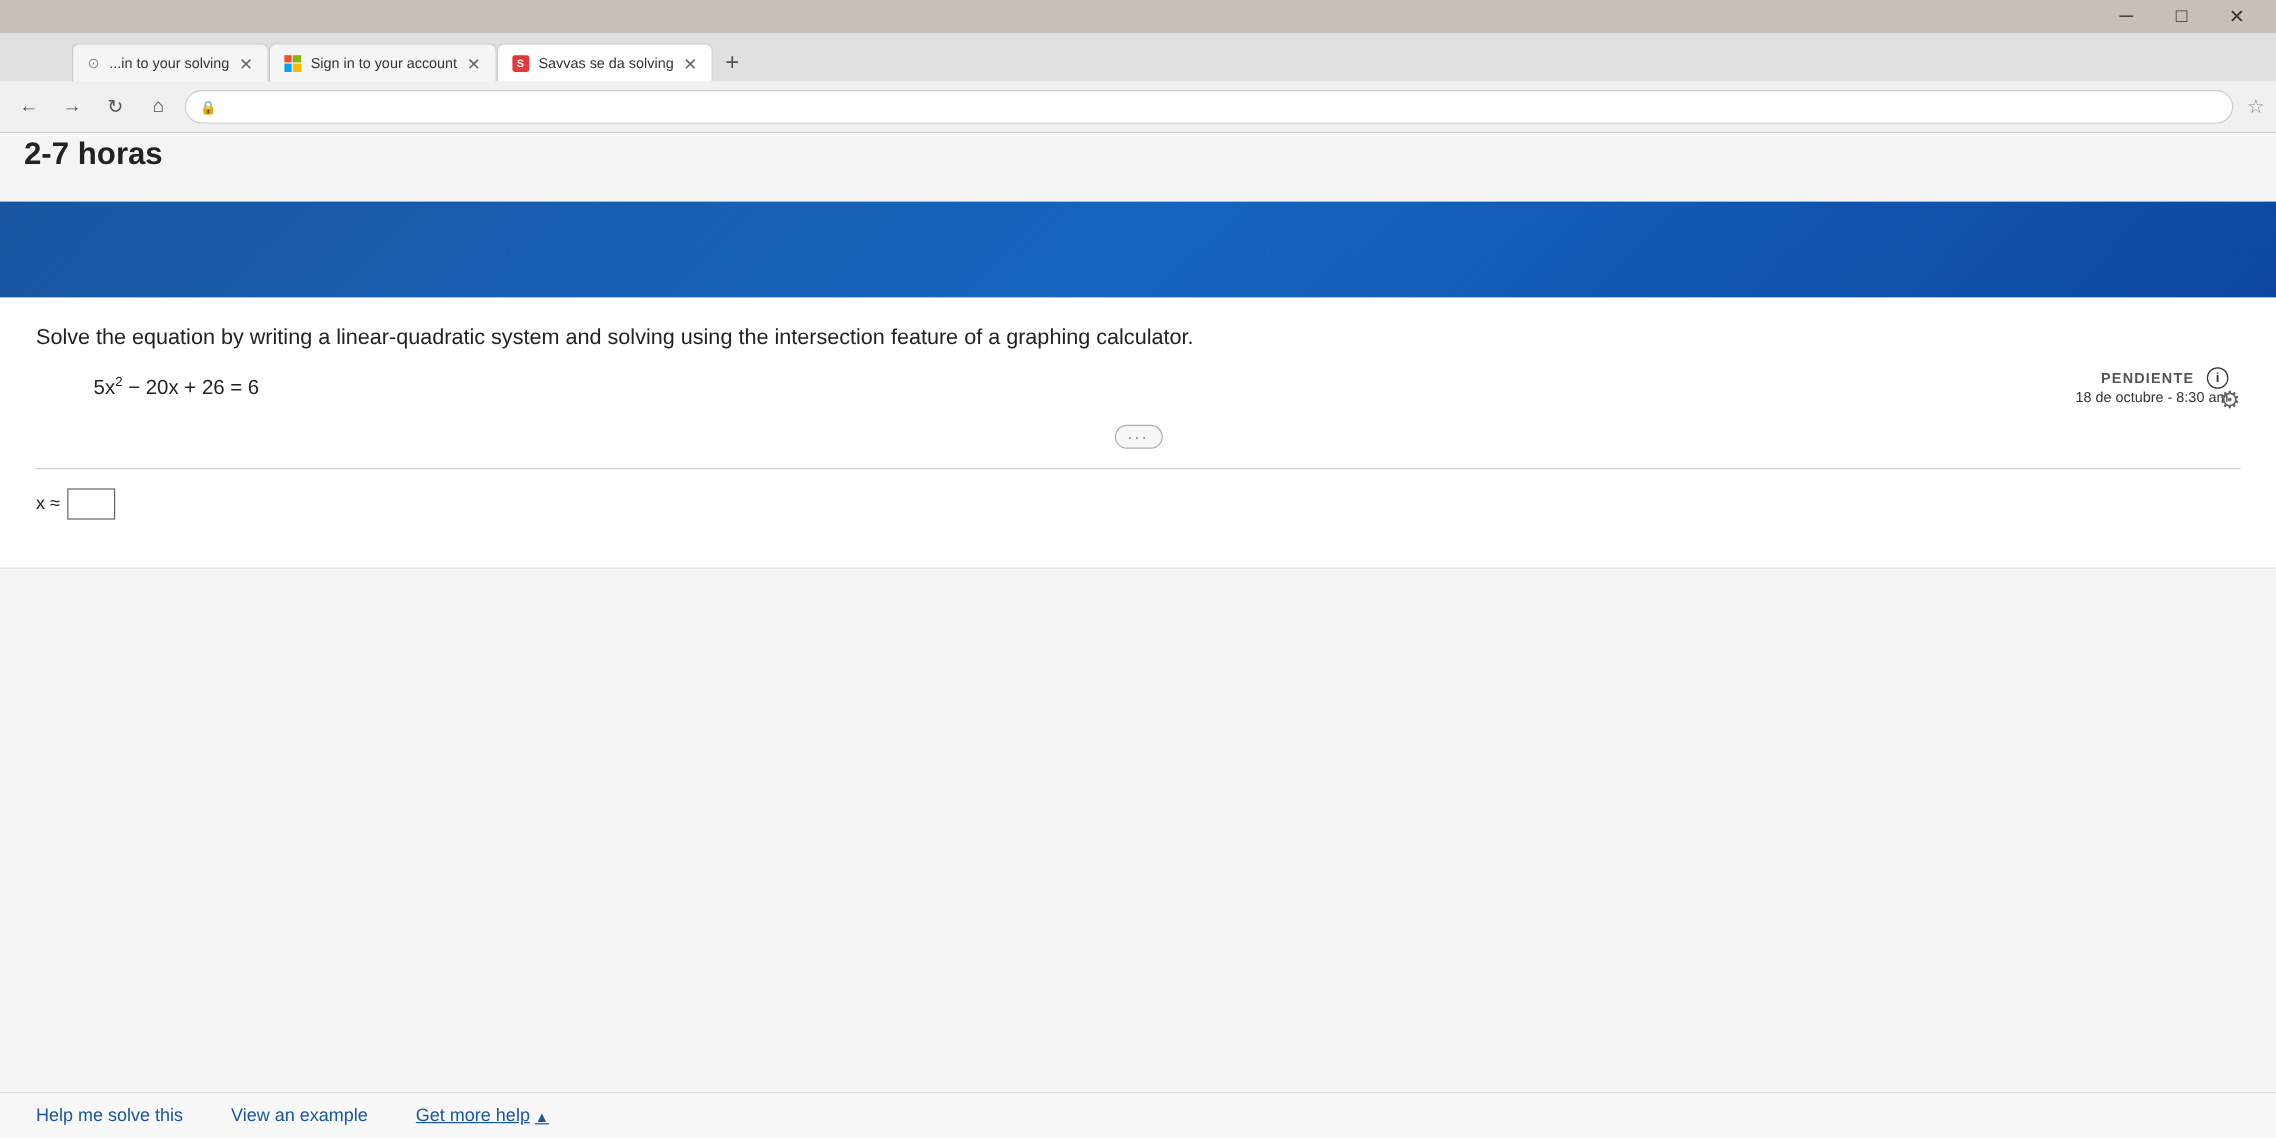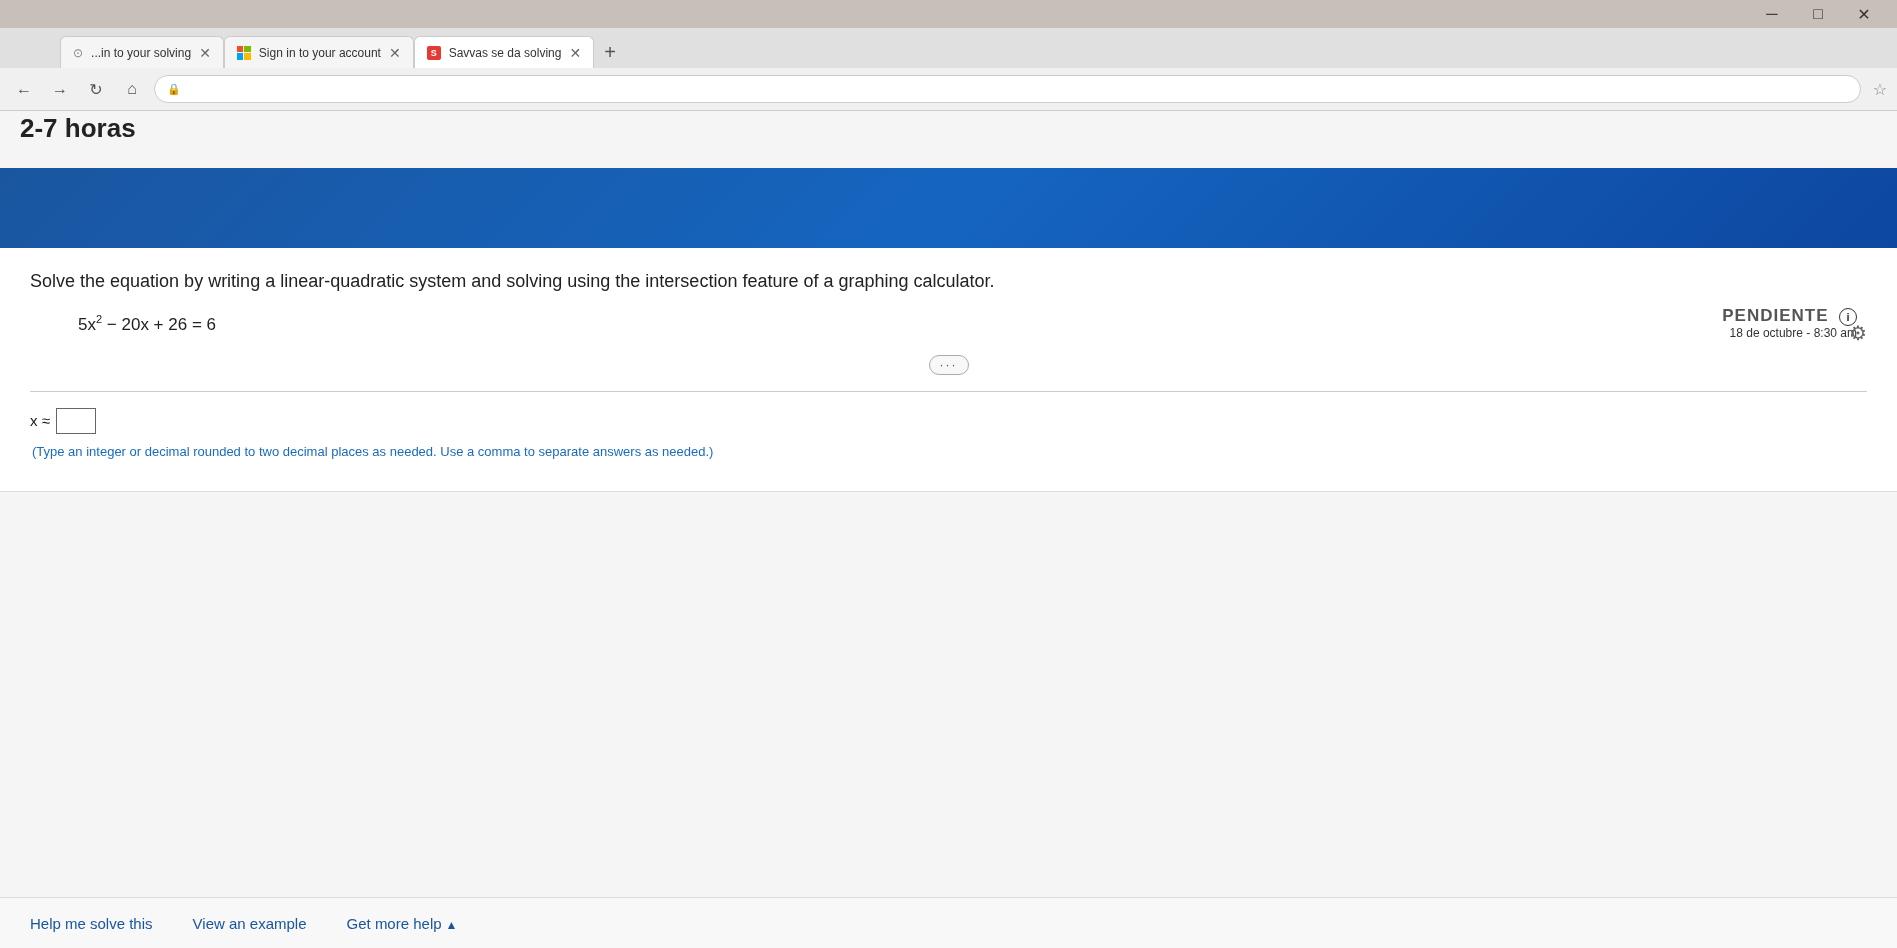--- a/index.html
+++ b/index.html
@@ -43,28 +43,28 @@
     .answer-hint { font-size: 13px; color: #1a6bbf; margin-left: 2px; margin-bottom: 2px; }
 
     .content-middle { background: #f5f5f5; flex: 1; min-height: 350px; }
 
     
     .dots-container { display: flex; justify-content: center; margin: 10px 0 5px 0; }
     .dots-btn { border: 1px solid #aaa; border-radius: 10px; background: #f8f8f8; padding: 2px 10px; font-size: 12px; color: #555; cursor: pointer; letter-spacing: 2px; }
 
     
     .status-area { position: absolute; right: 40px; top: 195px; text-align: right; }
-    .status-badge { font-size: 17px; color: #555; font-weight: bold; letter-spacing: 1px; }
+    .status-badge { font-size: 12px; color: #555; font-weight: bold; letter-spacing: 1px; }
     .status-date { font-size: 12px; color: #333; text-align: right; }
     .info-icon { display: inline-flex; align-items: center; justify-content: center; width: 18px; height: 18px; border: 1px solid #333; border-radius: 50%; font-size: 11px; font-weight: bold; color: #333; cursor: pointer; margin-left: 6px; vertical-align: middle; }
 
     
-    .bottom-bar { position: fixed; bottom: 0; left: 0; right: 0; height: 51px; background: #f8f8f8; border-top: 1px solid #ddd; display: flex; align-items: center; padding: 0 30px; gap: 40px; }
+    .bottom-bar { position: fixed; bottom: 0; left: 0; right: 0; height: 38px; background: #f8f8f8; border-top: 1px solid #ddd; display: flex; align-items: center; padding: 0 30px; gap: 40px; }
     .bottom-btn { font-size: 15px; color: #1a56a0; cursor: pointer; background: none; border: none; text-decoration: none; }
-    .get-more-help { font-size: 15px; color: #1a56a0; cursor: pointer; display: flex; align-items: flex-end; gap: 4px; }
+    .get-more-help { font-size: 15px; color: #1a56a0; cursor: pointer; display: flex; align-items: flex-end; gap: 4px; text-decoration: underline; }
     .chevron-up { font-size: 12px; }
 
     
     .win-titlebar { height: 28px; background: #c8c0b8; display: flex; align-items: center; padding: 0 10px; justify-content: flex-end; }
     .win-btn { width: 46px; height: 28px; display: flex; align-items: center; justify-content: center; font-size: 16px; cursor: pointer; color: #333; }
     .ms-icon { display: grid; grid-template-columns: 1fr 1fr; grid-template-rows: 1fr 1fr; width: 14px; height: 14px; gap: 1px; }
     .ms-icon div:nth-child(1) { background: #f25022; }
     .ms-icon div:nth-child(2) { background: #7fba00; }
     .ms-icon div:nth-child(3) { background: #00a4ef; }
     .ms-icon div:nth-child(4) { background: #ffb900; }
@@ -149,21 +149,20 @@
       <button class="dots-btn">···</button>
     </div>
 
     <hr class="divider">
 
     <div class="answer-row">
       <span class="answer-label">x ≈</span>
       <input class="answer-box" type="text" style="">
     </div>
 
-    <div class="answer-hint">(Type an integer or decimal rounded to two decimal places as needed. Use a comma to separate answers as needed.)</div>
   </div>
 
   <div class="content-middle" style="height: 350px;"></div>
 
 </div>
 
 <div class="bottom-bar">
   <button class="bottom-btn">Help me solve this</button>
   <button class="bottom-btn">View an example</button>
   <div class="get-more-help">

